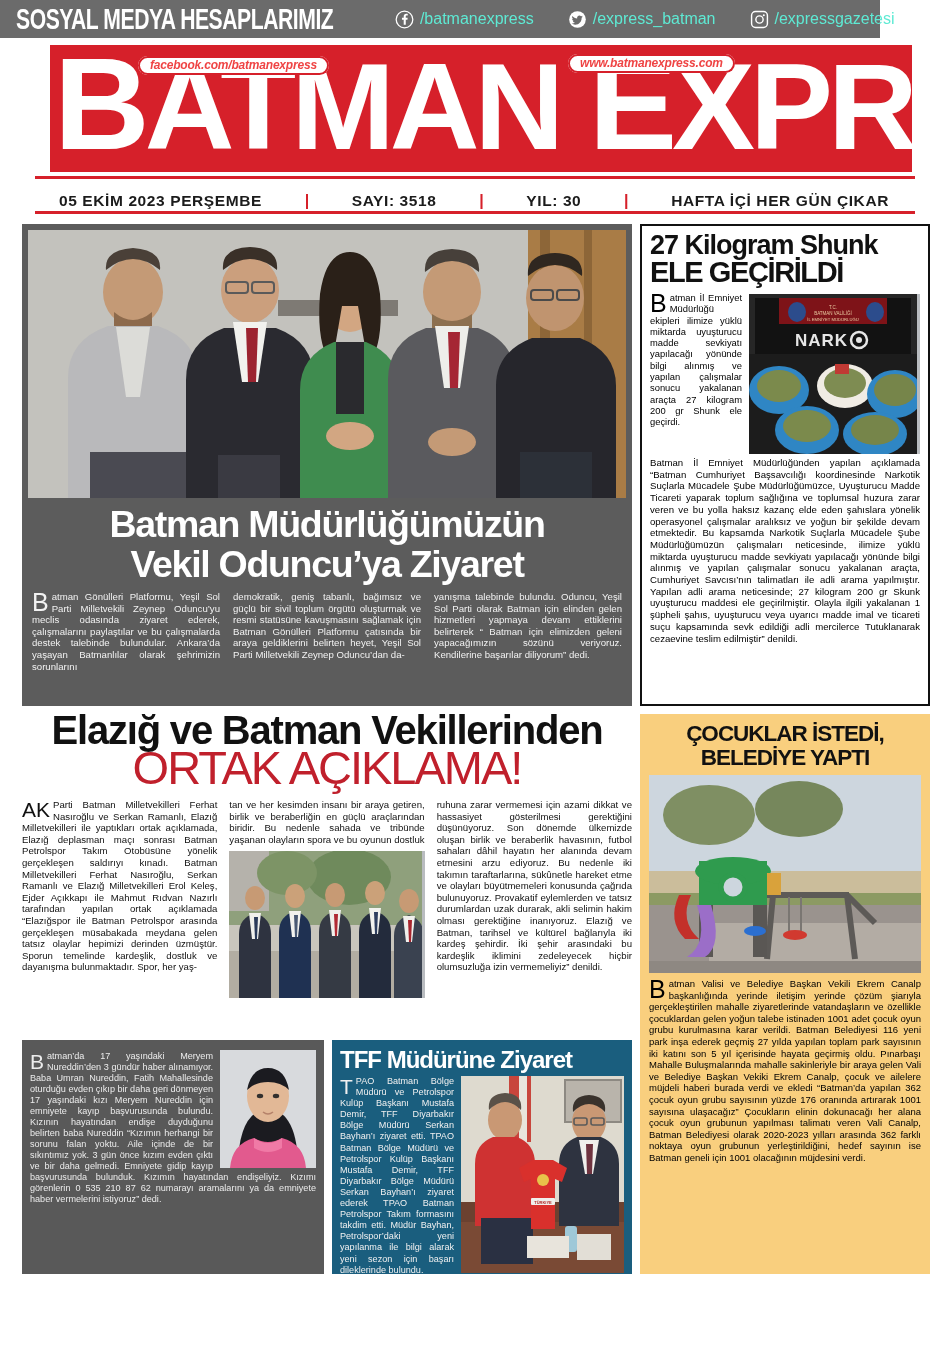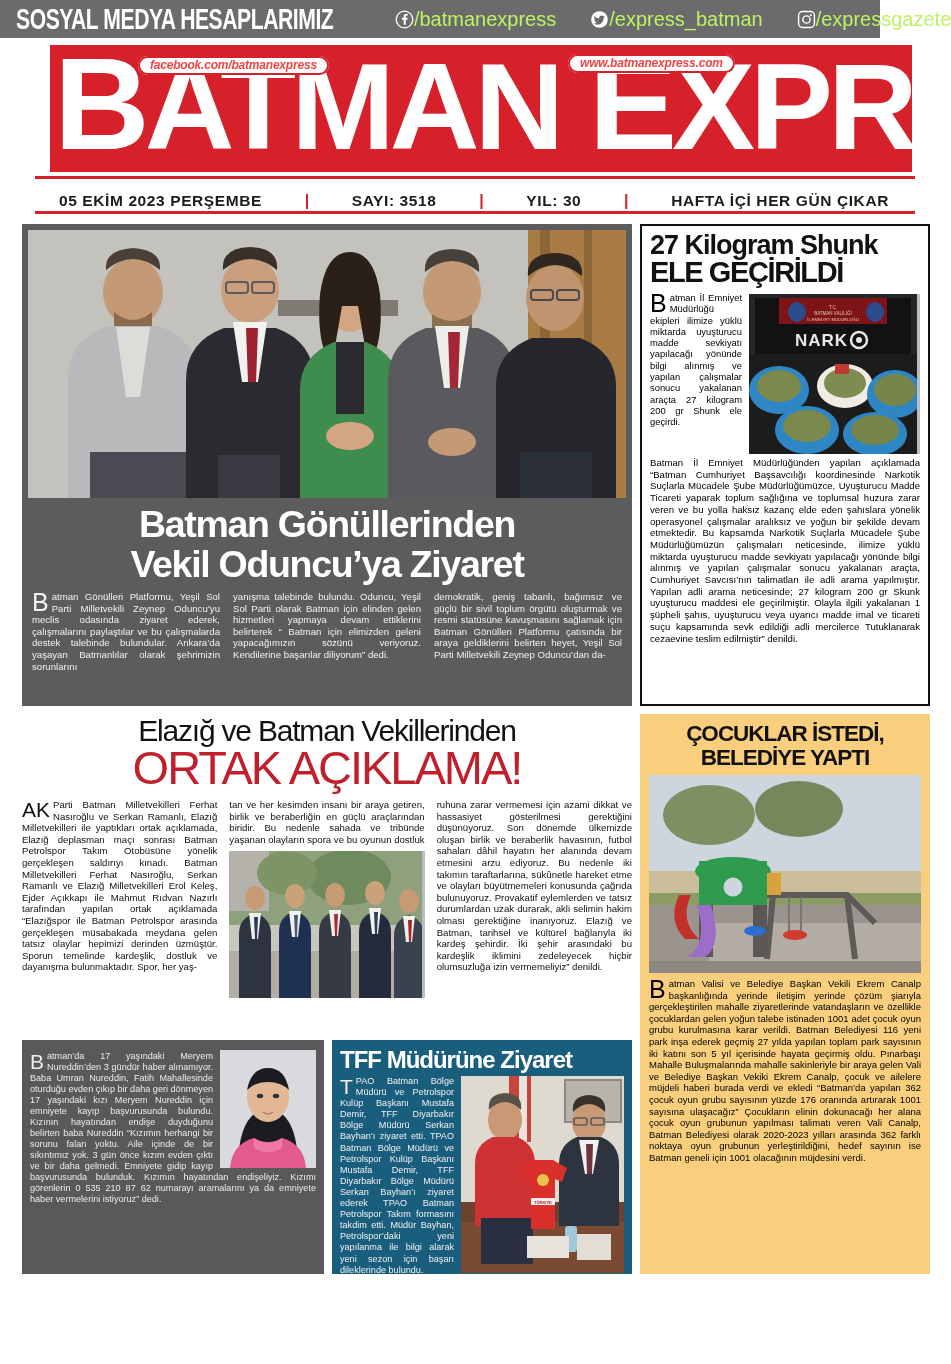--- a/index.html
+++ b/index.html
@@ -45,21 +45,21 @@
   #shunk{left:640px;top:224px;width:290px;height:482px;background:#fff;border:2px solid #111;padding:7px 8px;}
   #shunk .k1{font-size:27px;font-weight:bold;letter-spacing:-1px;color:#111;line-height:25px;white-space:nowrap;}
   #shunk .k2{font-size:29px;font-weight:bold;letter-spacing:-1.4px;color:#111;line-height:30px;margin-top:-1px;white-space:nowrap;}
   #shunk .wrap{margin-top:5px;}
   #shunk .ph{float:right;width:171px;height:160px;margin:2px 0 3px 7px;}
   #shunk .t1{font-size:9.4px;line-height:11.3px;text-align:justify;}
   #shunk .t2{font-size:9.6px;line-height:11.7px;text-align:justify;margin-top:9px;clear:both;}
 
   
   #elazig{left:22px;top:714px;width:610px;height:318px;background:#fff;}
-  #elazig .k1{font-size:30px;font-weight:normal;letter-spacing:-1.2px;color:#111;text-align:center;line-height:33px;}
+  #elazig .k1{font-size:40px;font-weight:bold;letter-spacing:-1.2px;color:#111;text-align:center;line-height:33px;}
   #elazig .k2{font-size:47px;font-weight:normal;letter-spacing:-2px;color:#c0202c;text-align:center;line-height:46px;margin-top:-2px;}
   #elazig .cols{display:flex;gap:12px;margin-top:8px;}
   #elazig .c{flex:1;}
   #elazig .ph{width:100%;height:147px;margin-top:6px;}
 
   
   #cocuk{left:640px;top:714px;width:290px;height:560px;background:#f9cf7e;padding:8px 9px;}
   #cocuk .k{font-size:22.5px;font-weight:bold;letter-spacing:-1px;color:#111;line-height:24px;text-align:center;}
   #cocuk .ph{width:272px;height:198px;margin-top:5px;}
   #cocuk .t{font-size:9.5px;line-height:11.6px;text-align:justify;margin-top:5px;}
@@ -74,21 +74,21 @@
   #tff{left:332px;top:1040px;width:300px;height:234px;background:#1a5e7e;padding:7px 8px;}
   #tff .k{color:#fff;font-weight:bold;font-size:24px;line-height:25px;letter-spacing:-1px;}
   #tff .ph{float:right;width:163px;height:197px;margin:4px 0 0 7px;}
   #tff .t{font-size:9.1px;line-height:11.1px;text-align:justify;color:#f0f0f0;margin-top:4px;}
 
   
   #social{left:35px;top:1291px;width:880px;height:38px;background:#6b6b6b;
           display:flex;align-items:center;padding:0 16px;box-sizing:border-box;}
   #social .title{color:#fff;font-weight:bold;font-size:23px;letter-spacing:-0.5px;
                  transform:scaleY(1.25) scaleX(0.92);transform-origin:left center;white-space:nowrap;}
-  #social .acc{display:flex;align-items:center;gap:0;color:#bef264;font-size:20px;margin-left:34px;white-space:nowrap;}
+  #social .acc{display:flex;align-items:center;gap:6px;color:#5eead4;font-size:16px;margin-left:34px;white-space:nowrap;}
   #social .ico{width:19px;height:19px;flex:none;}
 </style>
 </head>
 <body>
 
 <div class="page">
 
   <div class="masthead">
     <div class="mh-title">
       <span class="big">B</span><span>ATMAN </span><span class="big">E</span><span>XPRESS</span>
@@ -161,27 +161,27 @@
             <ellipse cx="527" cy="68" rx="29" ry="33" fill="#c0946f"></ellipse>
             <path d="M500 46 q27-22 54 0 q2-22-27-23 q-29 1-27 23z" fill="#2f2720"></path>
             <rect x="503" y="60" width="22" height="10" rx="3" fill="none" stroke="#4a4a4a" stroke-width="2"></rect>
             <rect x="529" y="60" width="22" height="10" rx="3" fill="none" stroke="#4a4a4a" stroke-width="2"></rect>
             <path d="M468 268 l0-112 q0-34 36-48 l48 0 q36 14 36 48 l0 112z" fill="#26262c"></path>
             <rect x="492" y="222" width="72" height="46" fill="#2c3038"></rect>
           </g>
       </svg>
     </div>
     <h1>
-      <span>Batman Gönüllerinden</span><br>
+      <span>Batman Müdürlüğümüzün</span><br>
       <span>Vekil Oduncu’ya Ziyaret</span>
     </h1>
     <div class="cols">
       <div class="bodytext light"><span class="drop">B</span><span>atman Gönülleri Platformu, Yeşil Sol Parti Milletvekili Zeynep Oduncu’yu meclis odasında ziyaret ederek, çalışmalarını paylaştılar ve bu çalışmalarda destek talebinde bulundular. Ankara’da yaşayan Batmanlılar olarak şehrimizin sorunlarını</span></div>
+      <div class="bodytext light">demokratik, geniş tabanlı, bağımsız ve güçlü bir sivil toplum örgütü oluşturmak ve resmi statüsüne kavuşmasını sağlamak için Batman Gönülleri Platformu çatısında bir araya geldiklerini belirten heyet, Yeşil Sol Parti Milletvekili Zeynep Oduncu’dan da-</div>
       <div class="bodytext light">yanışma talebinde bulundu. Oduncu, Yeşil Sol Parti olarak Batman için elinden gelen hizmetleri yapmaya devam ettiklerini belirterek “ Batman için elimizden geleni yapacağımızın sözünü veriyoruz. Kendilerine başarılar diliyorum” dedi.</div>
-      <div class="bodytext light">demokratik, geniş tabanlı, bağımsız ve güçlü bir sivil toplum örgütü oluşturmak ve resmi statüsüne kavuşmasını sağlamak için Batman Gönülleri Platformu çatısında bir araya geldiklerini belirten heyet, Yeşil Sol Parti Milletvekili Zeynep Oduncu’dan da-</div>
     </div>
   </div>
 
   <div class="box" id="shunk">
     <div class="k1">27 Kilogram Shunk</div>
     <div class="k2">ELE GEÇİRİLDİ</div>
     <div class="wrap">
       <div class="photo ph">
         <svg viewBox="0 0 168 160" width="168" height="160" preserveAspectRatio="none">
           <rect width="168" height="160" fill="#262626"></rect>

